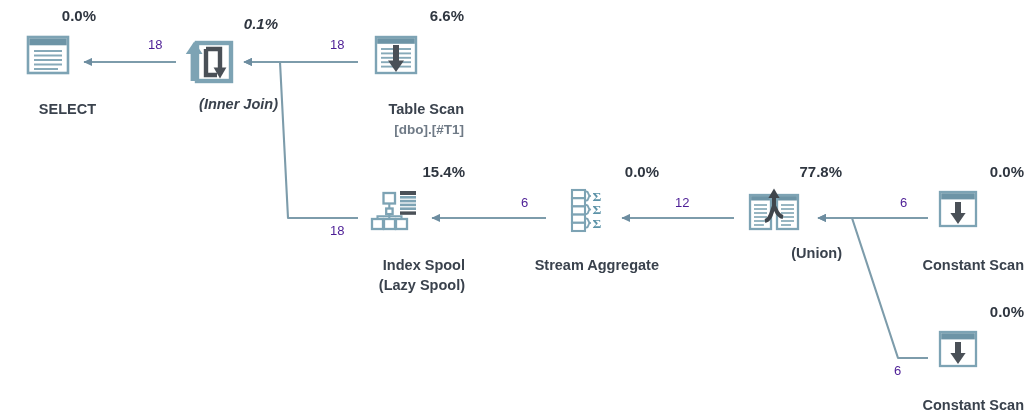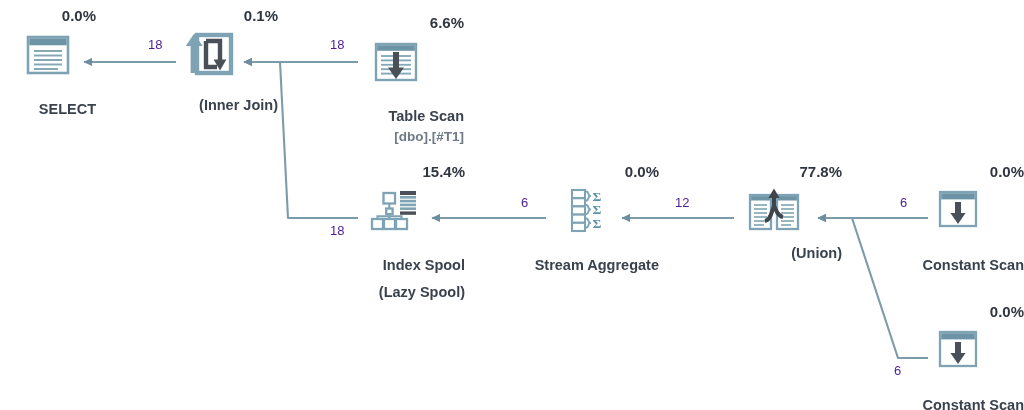--- a/index.html
+++ b/index.html
@@ -87,42 +87,42 @@
           <line x1="10" y1="24.5" x2="38" y2="24.5"></line>
           <line x1="10" y1="29" x2="38" y2="29"></line>
           <line x1="10" y1="33.5" x2="38" y2="33.5"></line>
           <line x1="10" y1="38" x2="34" y2="38"></line>
         </g>
       </svg>
     </div>
     <div class="label">SELECT</div>
   </div>
 
-  <div class="node" style="left:142px;top:8px;width:136px;">
+  <div class="node" style="left:142px;top:16px;width:136px;font-style:italic;">
     <div class="cost">0.1%</div>
     <div class="iconwrap">
       <svg width="52" height="50" viewBox="0 0 52 50" xmlns="http://www.w3.org/2000/svg">
 
         <rect x="13" y="5" width="34" height="38" fill="none" stroke="#7da3b4" stroke-width="4.4"></rect>
 
         <g fill="#7da3b4">
           <rect x="6.6" y="15" width="7.2" height="28"></rect>
           <path d="M10.2,3.4 L18.6,16 L1.8,16 Z"></path>
         </g>
 
         <path d="M22,11 L36,11 L36,31" fill="none" stroke="#4a5057" stroke-width="4.4" stroke-linecap="butt" stroke-linejoin="miter"></path>
         <path d="M22,11 L22,37 L33,37" fill="none" stroke="#4a5057" stroke-width="4.4" stroke-linecap="butt" stroke-linejoin="miter"></path>
 
         <path d="M36,40.5 L29.6,29.5 L42.4,29.5 Z" fill="#4a5057"></path>
       </svg>
     </div>
-    <div class="label" style="margin-top:16px;">(Inner Join)</div>
-  </div>
-
-  <div class="node" style="left:328px;top:15px;width:136px;">
+    <div class="label" style="margin-top:7px;">(Inner Join)</div>
+  </div>
+
+  <div class="node" style="left:328px;top:8px;width:136px;">
     <div class="cost">6.6%</div>
     <div class="iconwrap">
       <svg width="48" height="48" viewBox="0 0 48 48" xmlns="http://www.w3.org/2000/svg">
         <rect x="4" y="6" width="40" height="36" fill="#ffffff" stroke="#7da3b4" stroke-width="2.4"></rect>
         <rect x="5.2" y="7.2" width="37.6" height="5.6" fill="#6d94a6"></rect>
         <g stroke="#86a9b8" stroke-width="1.9">
           <line x1="9" y1="18" x2="39" y2="18"></line>
           <line x1="9" y1="22.4" x2="39" y2="22.4"></line>
           <line x1="9" y1="26.8" x2="39" y2="26.8"></line>
           <line x1="9" y1="31.2" x2="39" y2="31.2"></line>
@@ -164,21 +164,21 @@
             <rect x="31" y="8" width="16" height="2.6"></rect>
             <rect x="31" y="11.8" width="16" height="2.6"></rect>
             <rect x="31" y="15.6" width="16" height="2.6"></rect>
             <rect x="31" y="19.4" width="16" height="2.6"></rect>
           </g>
           <rect x="31" y="23.4" width="16" height="3.4" fill="#4a5057"></rect>
         </g>
       </svg>
     </div>
     <div class="label">Index Spool</div>
-    <div class="label" style="margin-top:8px;">(Lazy Spool)</div>
+    <div class="label" style="margin-top:1px;">(Lazy Spool)</div>
   </div>
 
   <div class="node" style="left:511px;top:164px;width:148px;">
     <div class="cost">0.0%</div>
     <div class="iconwrap">
       <svg width="48" height="50" viewBox="0 0 48 50" xmlns="http://www.w3.org/2000/svg">
 
         <g fill="#ffffff" stroke="#7da3b4" stroke-width="2.1">
           <rect x="11" y="4" width="13" height="8.2"></rect>
           <rect x="11" y="12.2" width="13" height="8.2"></rect>

